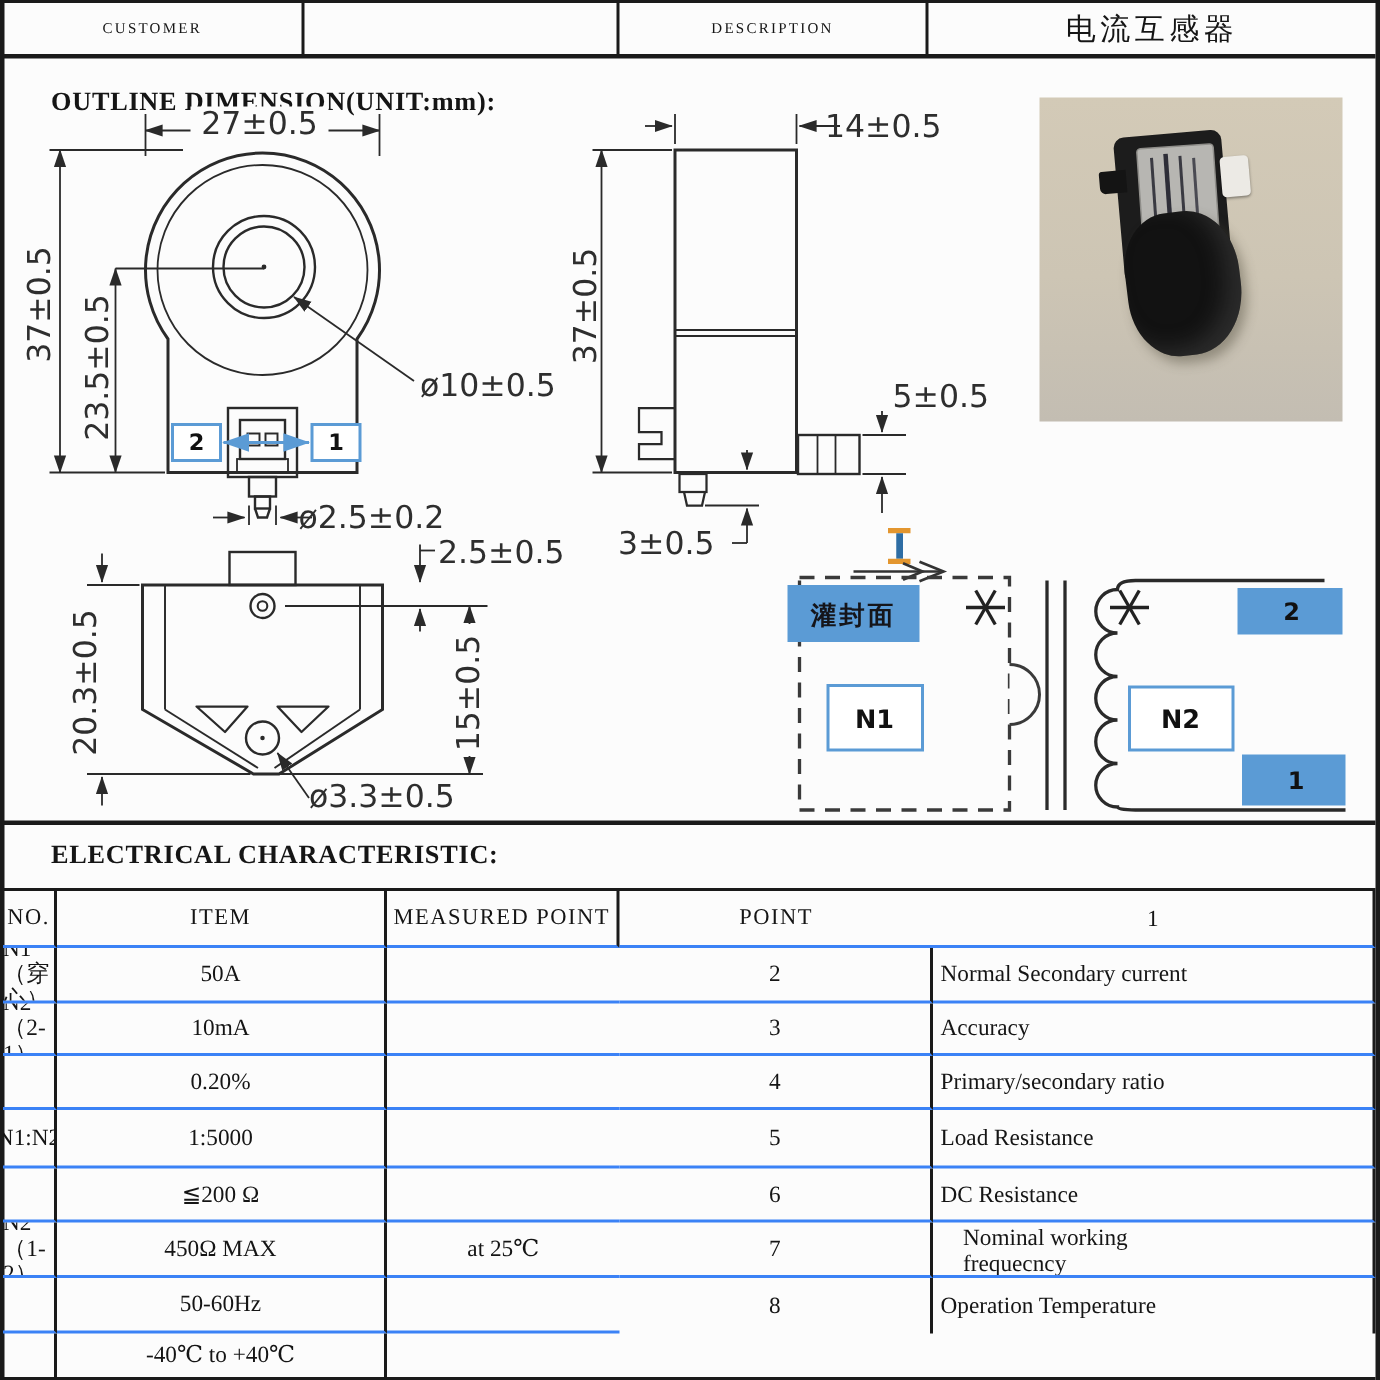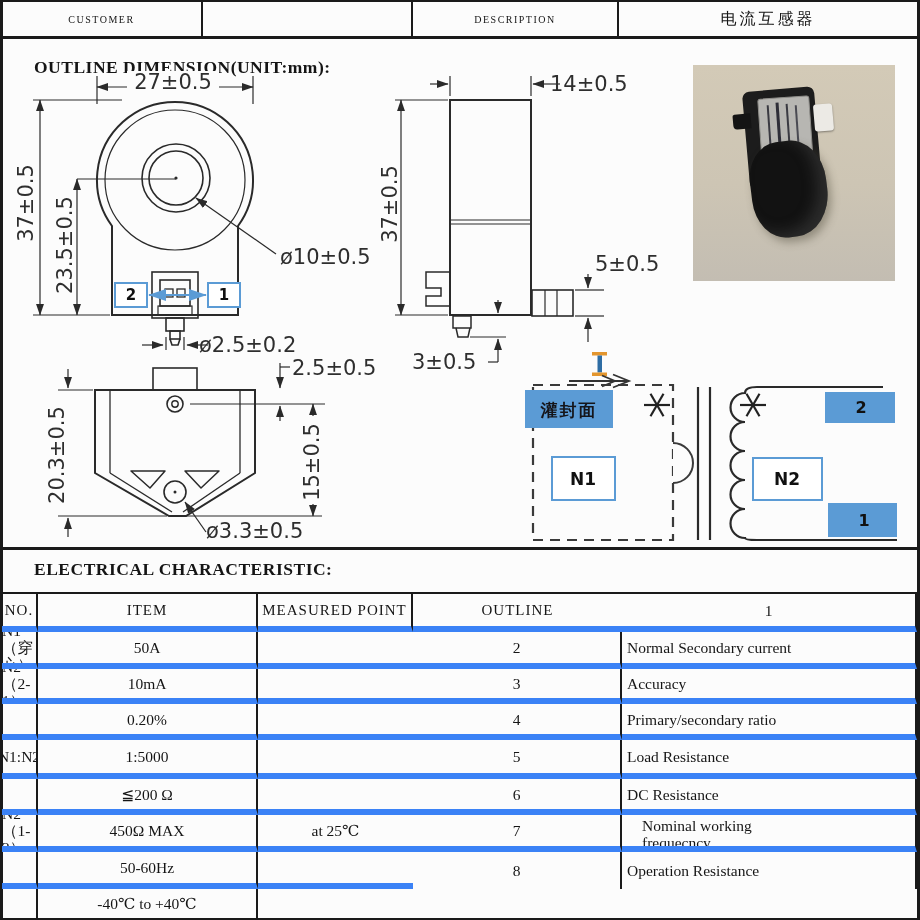--- a/index.html
+++ b/index.html
@@ -5,37 +5,37 @@
   html,body{margin:0;padding:0;width:920px;height:920px;overflow:hidden;
     background:#fcfcfc;font-family:"Liberation Serif","DejaVu Serif",serif;color:#151515;}
   
   #frame{position:absolute;left:0;top:0;width:920px;height:920px;
     border-left:3px solid #1a1a1a;border-right:3px solid #1a1a1a;border-top:2px solid #1a1a1a;box-sizing:border-box;pointer-events:none;}
   
   #hdr{position:absolute;left:2px;top:2px;width:915px;height:37px;display:grid;
     grid-template-columns:201px 210px 206px 1fr;border-bottom:3px solid #1a1a1a;box-sizing:border-box;}
   #hdr .hc{border-right:2px solid #1a1a1a;display:flex;align-items:center;justify-content:center;
     font-size:10px;letter-spacing:1.5px;box-sizing:border-box;}
-  #hdr .hc:last-child{border-right:none;font-size:16px;letter-spacing:3px;}
+  #hdr .hc:last-child{border-right:none;font-size:20px;letter-spacing:3px;}
   .sec-title{position:absolute;left:6px;font-weight:bold;font-size:17.5px;letter-spacing:.5px;margin-left:28px;}
   
   #draw{position:absolute;left:0;top:38px;}
   text.dim{font-family:"DejaVu Sans",sans-serif;font-size:21px;fill:#2e2e2e;letter-spacing:0px;}
   text.schb{font-family:"DejaVu Sans",sans-serif;font-weight:bold;fill:#111;}
   
   #photo{position:absolute;left:693px;top:65px;width:202px;height:216px;
     background:linear-gradient(180deg,#d3cab7 0%,#cdc5b4 55%,#c3bdb2 100%);overflow:hidden;}
   .ph{position:absolute;}
   
   #sep{position:absolute;left:2px;top:547px;width:915px;height:3px;background:#1a1a1a;}
   #etable{position:absolute;left:2px;top:592px;width:915px;display:grid;
     grid-template-columns:36px 220px 155px 209px 1fr;
     grid-template-rows:38px 37px 35px 36px 39px 36px 37px 37px 29px;
     border-top:2px solid #1a1a1a;border-bottom:2px solid #1a1a1a;box-sizing:border-box;}
-  #etable .c{border-right:2px solid #1a1a1a;border-bottom:6px solid #3b82f6;box-sizing:border-box;
+  #etable .c{border-right:2px solid #1a1a1a;border-bottom:2px solid #3b82f6;box-sizing:border-box;
     display:flex;align-items:center;justify-content:center;font-size:15.5px;overflow:hidden;line-height:17px;}
   #etable .c.last{border-right:none;}
   #etable .c.item{justify-content:flex-start;padding-left:5px;white-space:pre-line;}
   #etable .c.hd{font-size:15px;letter-spacing:1px;}
   #etable .c.botrow{border-bottom:none;}
 </style>
 </head>
 <body>
 
 <div id="frame"></div>
@@ -252,21 +252,21 @@
   <div class="ph" style="left:58px;top:76px;width:76px;height:96px;background:#121212;border-radius:40% 44% 46% 42%;transform:rotate(-7deg);box-shadow:inset -10px -6px 14px rgba(90,90,90,.35), 3px 5px 8px rgba(80,75,60,.45);"></div>
 </div>
 
 <div id="sep"></div>
 <div class="sec-title" style="top:559px;text-align:center;">ELECTRICAL CHARACTERISTIC:</div>
 
 <div id="etable">
   <div class="c hd">NO.</div>
   <div class="c hd">ITEM</div>
   <div class="c hd">MEASURED POINT</div>
-  <div class="c hd last">OUTLINE</div>
+  <div class="c hd last">POINT</div>
 
   <div class="c">1</div>
   <div class="c">N1（穿心）</div>
   <div class="c">50A</div>
   <div class="c last"></div>
 
   <div class="c">2</div>
   <div class="c item">Normal Secondary current</div>
   <div class="c">N2（2-1）</div>
   <div class="c">10mA</div>
@@ -297,17 +297,17 @@
   <div class="c last">at 25℃</div>
 
   <div class="c">7</div>
   <div class="c item" style="align-items:flex-start;padding-top:2px;padding-left:20px;">Nominal working
 frequecncy</div>
   <div class="c"></div>
   <div class="c">50-60Hz</div>
   <div class="c last"></div>
 
   <div class="c botrow">8</div>
-  <div class="c item botrow">Operation Resistance</div>
+  <div class="c item botrow">Operation Temperature</div>
   <div class="c botrow"></div>
   <div class="c botrow">-40℃ to +40℃</div>
   <div class="c last botrow"></div>
 </div>
 
 </body></html>

